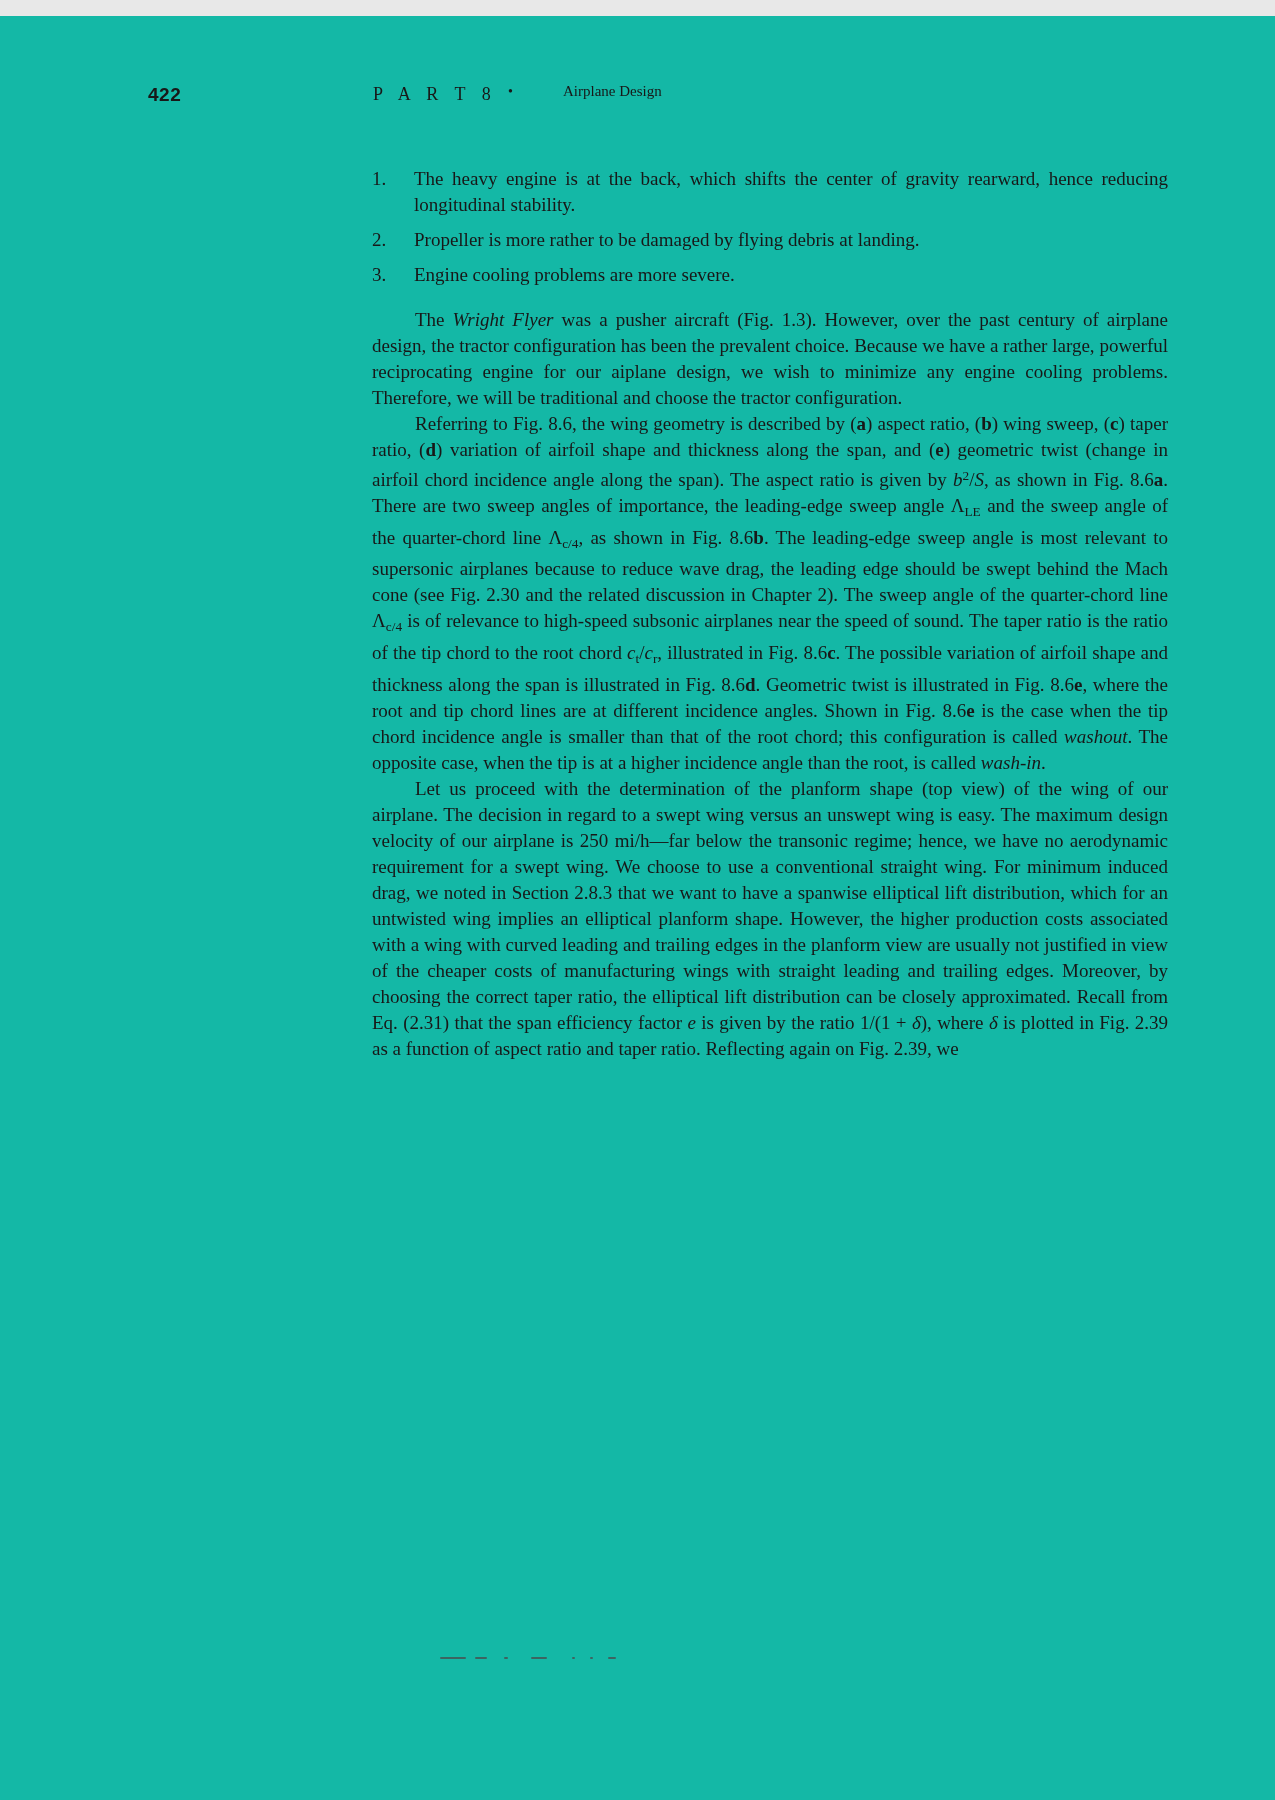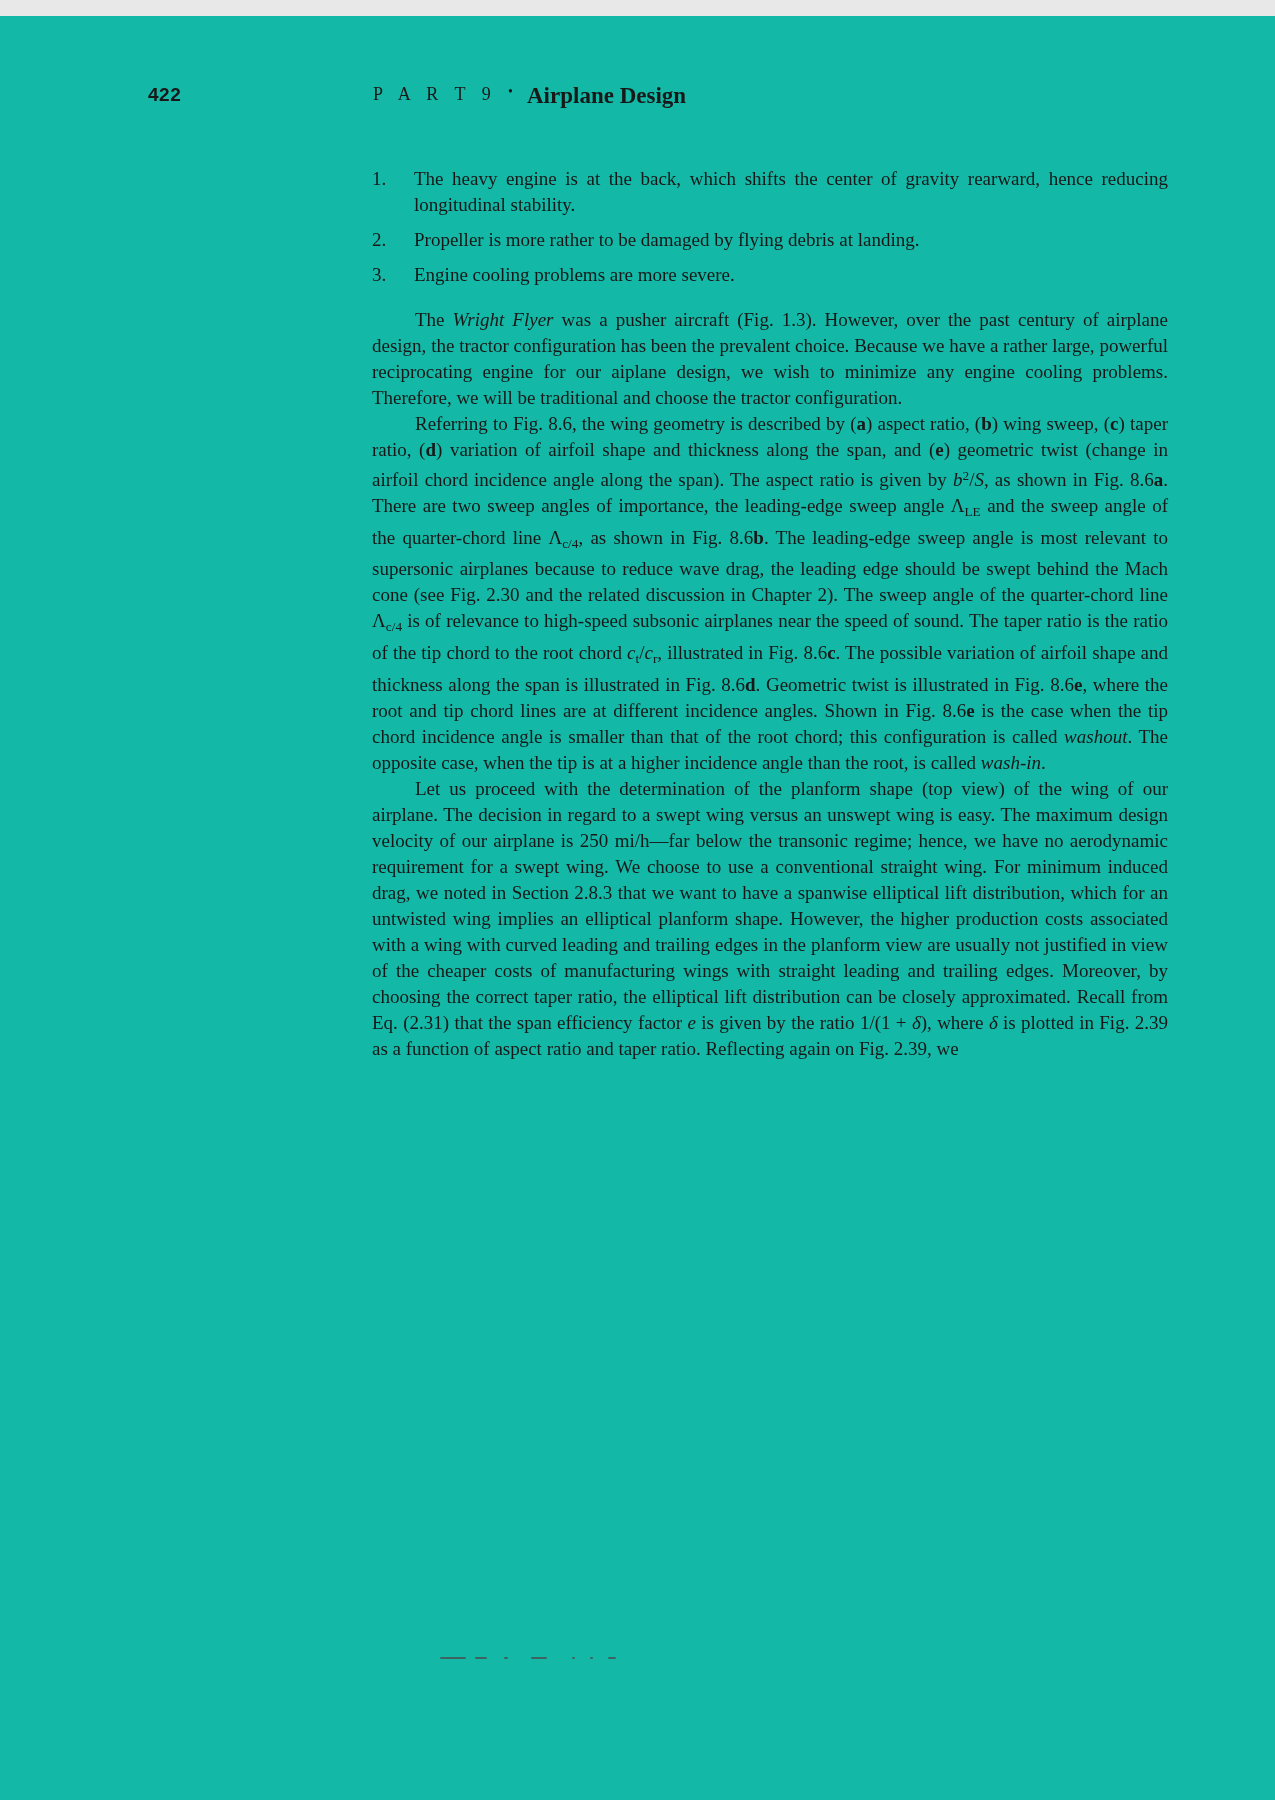--- a/index.html
+++ b/index.html
@@ -38,24 +38,23 @@
     letter-spacing: 6px;
   }
   .header-bullet {
     position: absolute;
     left: 508px;
     top: 2px;
     font-size: 14px;
   }
   .header-title {
     position: absolute;
-    left: 527px;
+    left: 563px;
     top: 1px;
-    font-size: 23px;
-    font-weight: bold;
+    font-size: 15px;
   }
   
   .text-col {
     position: absolute;
     left: 372px;
     top: 150px;
     width: 796px;
     font-size: 19px;
     line-height: 26px;
     text-align: justify;
@@ -109,21 +108,21 @@
   .pencil-artifact i:nth-child(6) { width: 3px; margin-left: 6px; }
   .pencil-artifact i:nth-child(7) { width: 8px; margin-left: 6px; }
 </style>
 </head>
 <body>
 
 <div class="page">
 
   <div class="running-header">
     <span class="page-number">422</span>
-    <span class="header-part">P A R T 9</span>
+    <span class="header-part">P A R T 8</span>
     <span class="header-bullet">•</span>
     <span class="header-title">Airplane Design</span>
   </div>
 
   <div class="text-col">
 
 
     <div class="num-list">
       <div class="list-item">
         <span class="list-num">1.</span>

